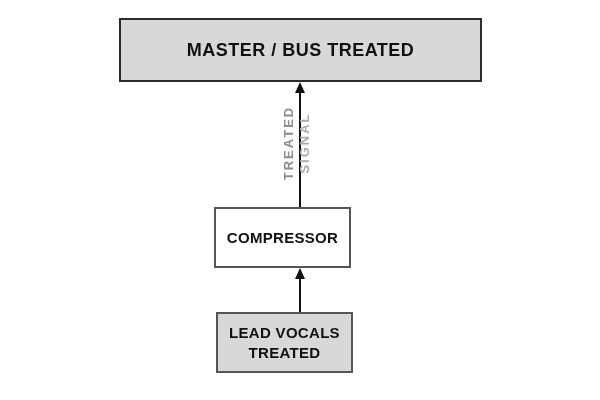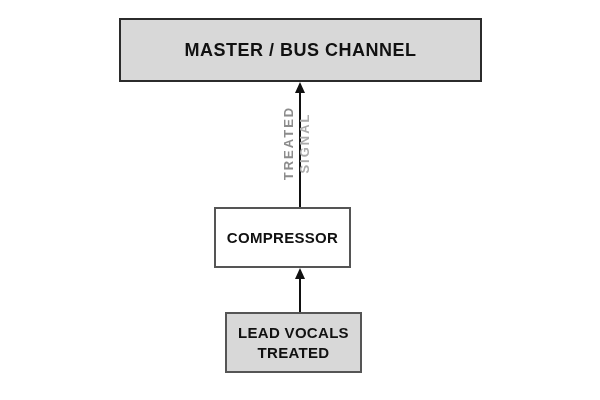--- a/index.html
+++ b/index.html
@@ -43,21 +43,21 @@
     letter-spacing:0.5px;
   }
   .node-compressor{
     left:214px; top:207px; width:137px; height:61px;
     background:var(--box-fill-white);
     border:2px solid var(--box-border-mid);
     font-size:15px;
     letter-spacing:0.3px;
   }
   .node-lead{
-    left:225px; top:312px; width:137px; height:61px;
+    left:216px; top:312px; width:137px; height:61px;
     background:var(--box-fill-gray);
     border:2px solid var(--box-border-mid);
     font-size:15px;
     line-height:20px;
     letter-spacing:0.3px;
   }
   .arrow-line{
     position:absolute;
     width:2px;
     background:var(--arrow);
@@ -86,21 +86,21 @@
   }
   .edge-label .l1{display:block;color:var(--edge-label-line1);}
   .edge-label .l2{display:block;color:var(--edge-label-line2);}
 </style>
 </head>
 <body>
 
 <div class="stage">
 
   <div class="node node-master">
-    <span>MASTER / BUS CHANNEL</span>
+    <span>MASTER / BUS TREATED</span>
   </div>
 
   <div class="arrow-head head-top"></div>
   <div class="arrow-line line-top"></div>
 
   <div class="edge-label">
     <span class="l1">TREATED</span>
     <span class="l2">SIGNAL</span>
   </div>
 

